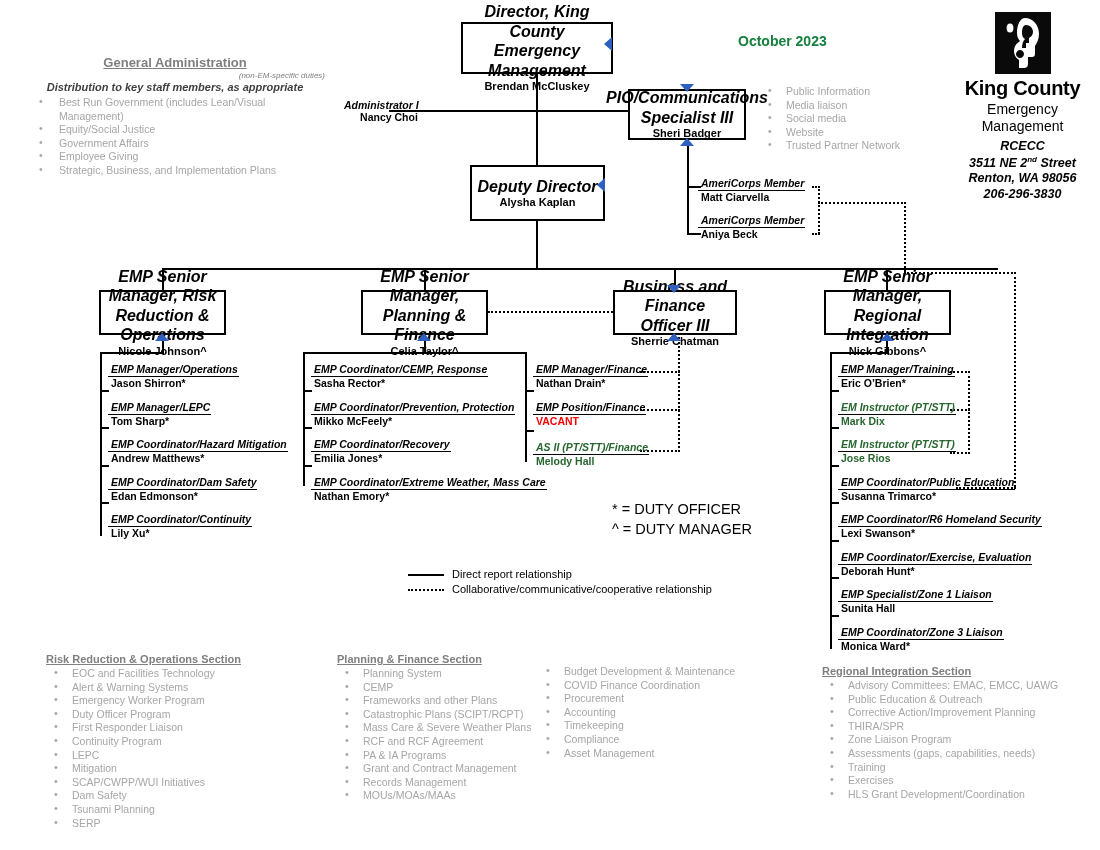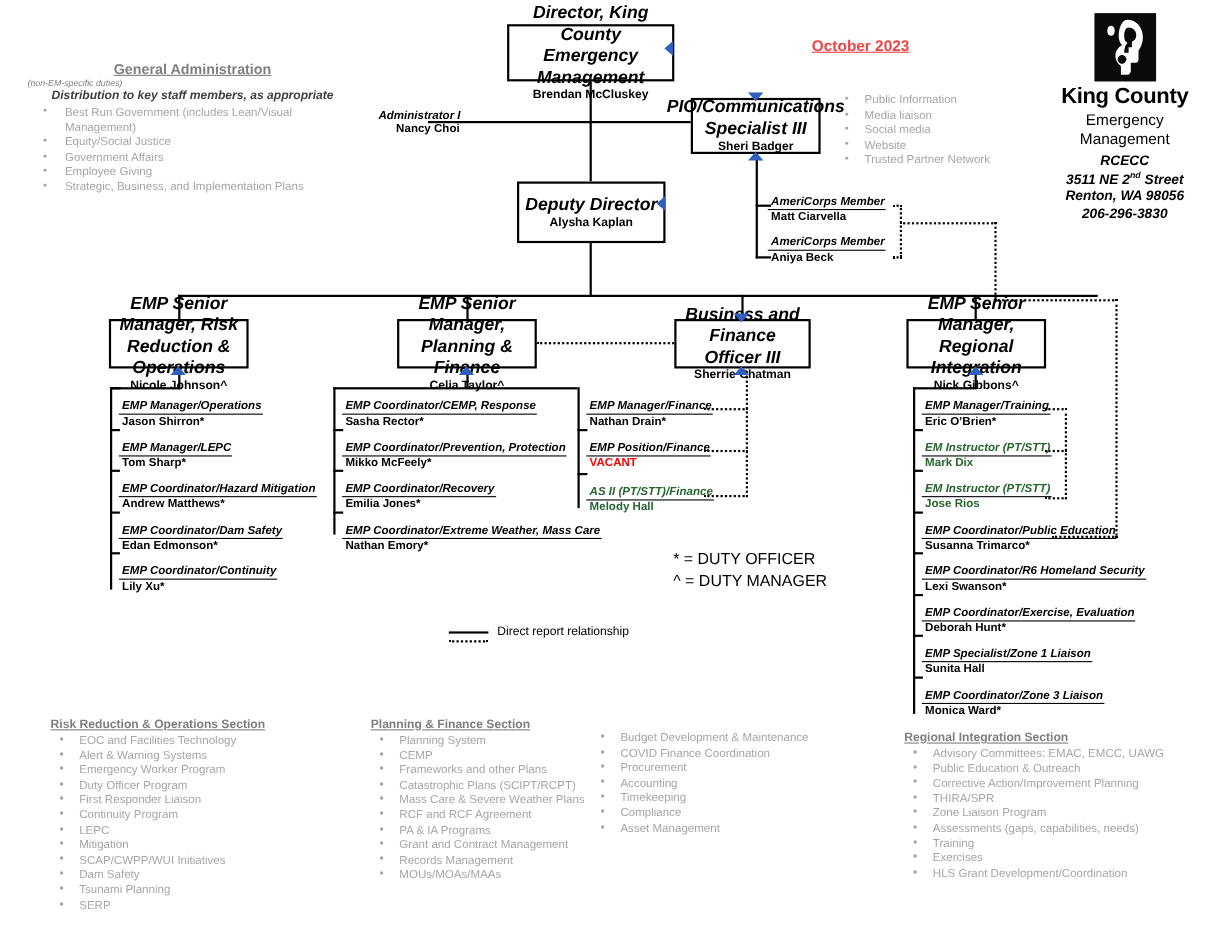--- a/index.html
+++ b/index.html
@@ -47,34 +47,34 @@
   .blk{position:absolute;}
   .blk h4{margin:0 0 2px 0;font-size:11px;font-weight:bold;color:#7f7f7f;
      text-decoration:underline;white-space:nowrap;}
   .blk ul{margin:0;padding:0;list-style:none;}
   .blk li{font-size:10.5px;color:#a6a6a6;line-height:13.6px;position:relative;padding-left:26px;white-space:nowrap;}
   .blk li:before{content:"\2022";position:absolute;left:8px;top:-1px;font-size:11px;color:#a6a6a6;}
 
   
   #genadmin{position:absolute;left:25px;top:55px;width:300px;}
   #genadmin .ga-title{font-size:13px;font-weight:bold;color:#7f7f7f;text-decoration:underline;text-align:center;}
-  #genadmin .ga-sub{font-size:8px;font-style:italic;color:#7f7f7f;text-align:left;margin-top:1px;}
+  #genadmin .ga-sub{font-size:8px;font-style:italic;color:#7f7f7f;text-align:right;margin-top:1px;}
   #genadmin .ga-sub2{font-size:11px;font-style:italic;font-weight:bold;color:#3f3f3f;text-align:center;margin-top:1px;}
   #genadmin ul{margin:3px 0 0 0;padding:0;list-style:none;}
   #genadmin li{font-size:10.5px;color:#a6a6a6;line-height:13.6px;position:relative;padding-left:34px;}
   #genadmin li:before{content:"\2022";position:absolute;left:14px;top:-1px;color:#a6a6a6;}
 
   
   #pioduties{position:absolute;left:760px;top:85px;}
   #pioduties li{font-size:10.5px;color:#a6a6a6;line-height:13.6px;position:relative;padding-left:26px;white-space:nowrap;}
   #pioduties li:before{content:"\2022";position:absolute;left:8px;top:-1px;color:#a6a6a6;}
   #pioduties ul{margin:0;padding:0;list-style:none;}
 
   
-  #datestamp{position:absolute;left:738px;top:33px;font-size:14px;font-weight:bold;color:#ef4444;text-decoration:underline;}
+  #datestamp{position:absolute;left:738px;top:33px;font-size:14px;font-weight:bold;color:#15803d;}
 
   
   #logo{position:absolute;left:950px;top:12px;width:145px;text-align:center;}
   #logo .mark{width:56px;height:62px;margin:0 auto;background:#0a0a0a;position:relative;overflow:hidden;}
   #logo .kc{font-size:20px;font-weight:bold;letter-spacing:-.3px;margin-top:3px;}
   #logo .em{font-size:14px;font-weight:normal;line-height:1.15;margin-top:1px;}
   #logo .addr{font-size:12.5px;font-style:italic;font-weight:bold;line-height:1.24;margin-top:5px;}
   #logo .addr sup{font-size:8px;vertical-align:super;}
 
   
@@ -359,20 +359,21 @@
     <div>^ = DUTY MANAGER</div>
   </div>
 
   <div id="rellegend">
     <div class="row">
       <span class="key-solid"></span>
       <span>Direct report relationship</span>
     </div>
     <div class="row">
       <span class="key-dash"></span>
+      <span>Collaborative/communicative/cooperative relationship</span>
     </div>
   </div>
 
   <div class="blk" style="left:46px;top:653px;">
     <h4>Risk Reduction &amp; Operations Section</h4>
     <ul>
       <li>EOC and Facilities Technology</li>
       <li>Alert &amp; Warning Systems</li>
       <li>Emergency Worker Program</li>
       <li>Duty Officer Program</li>

